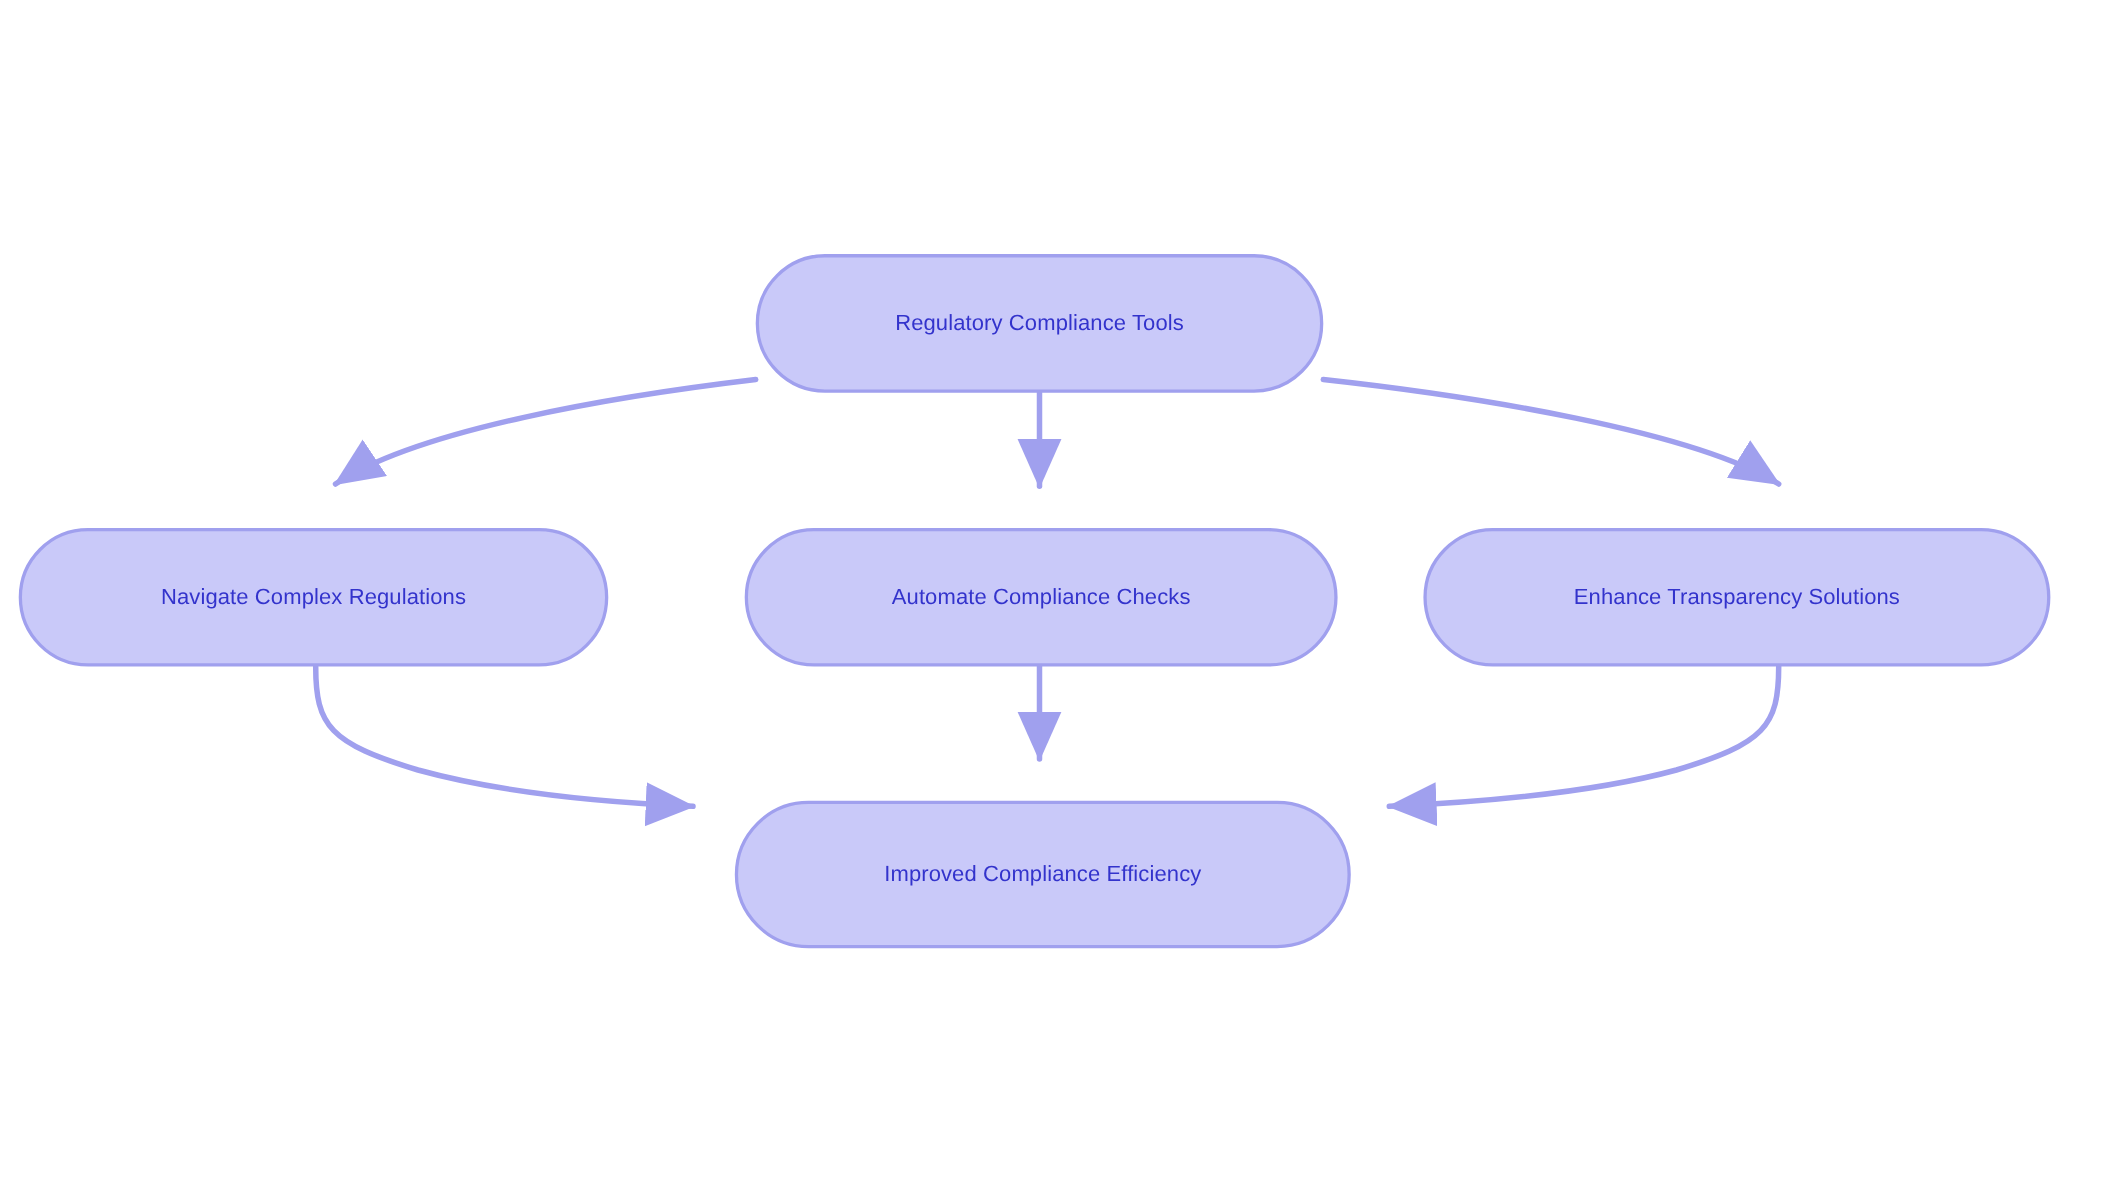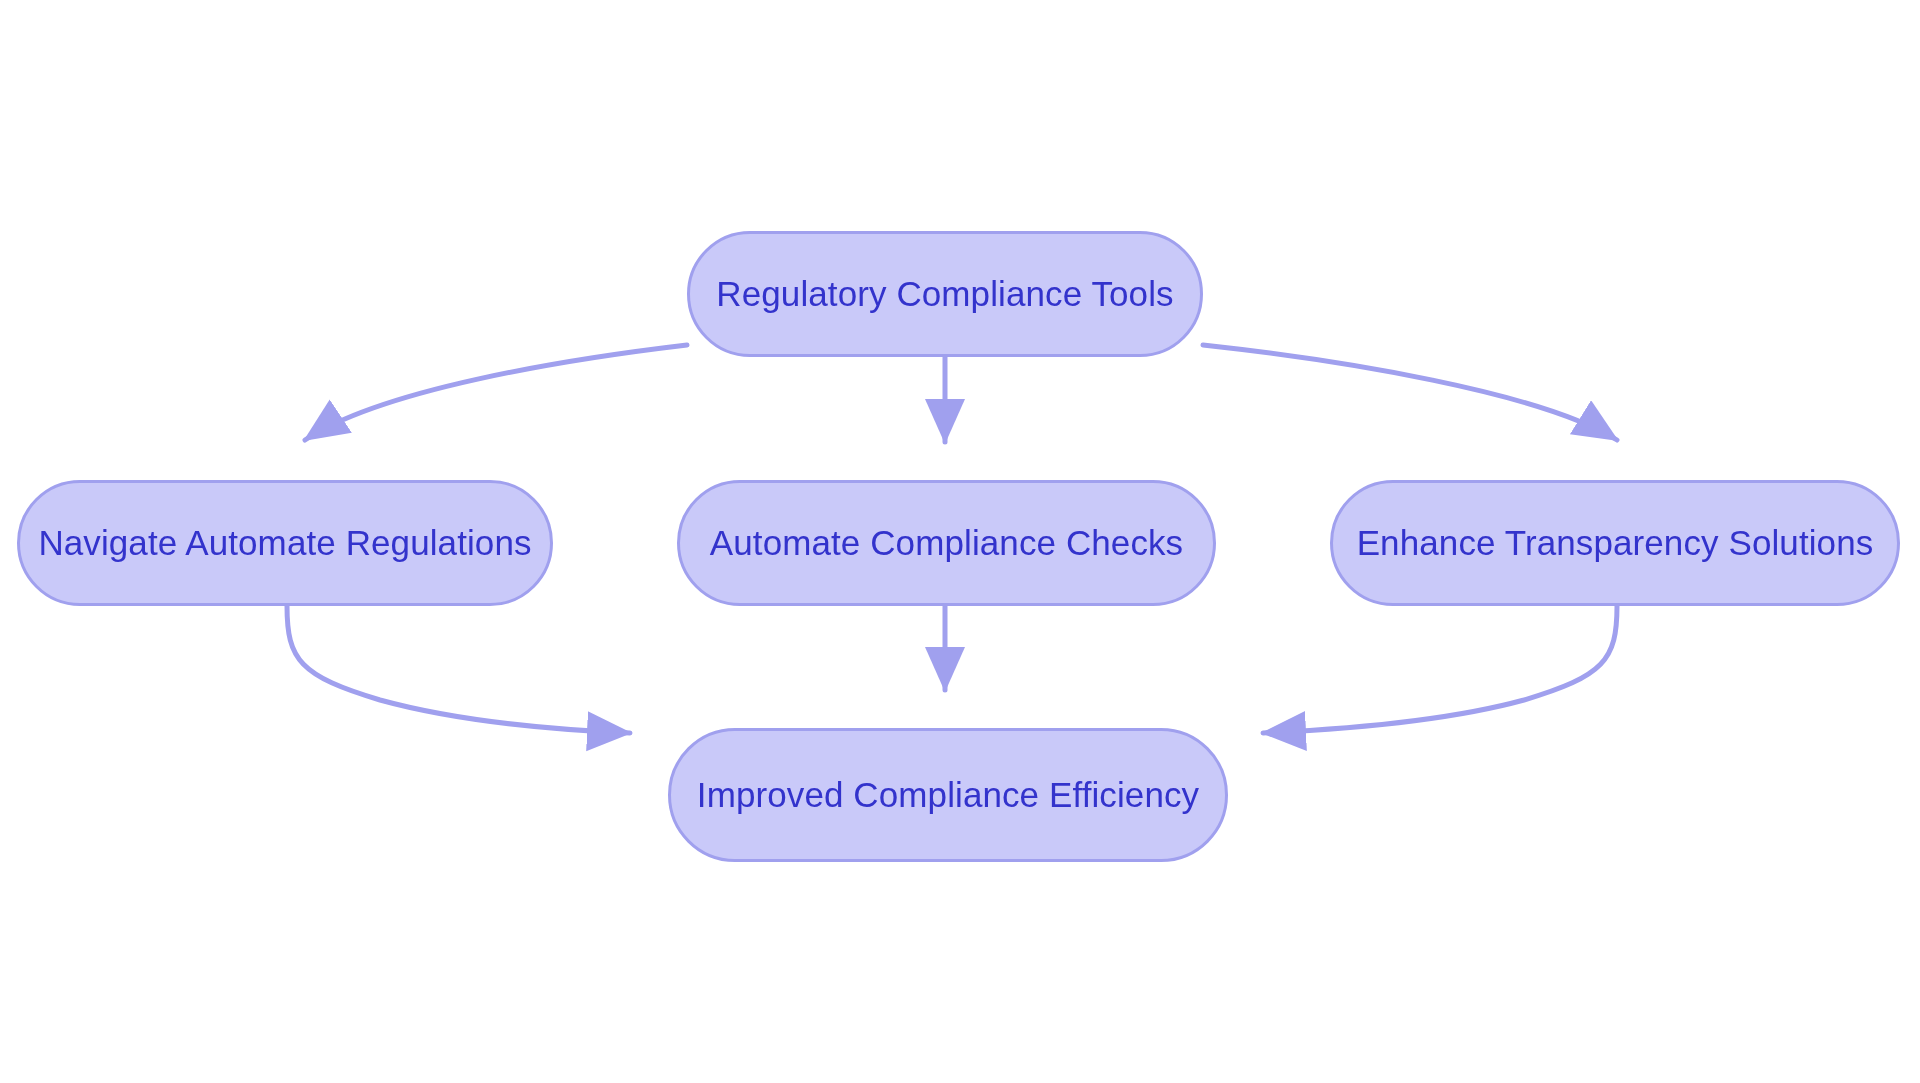--- a/index.html
+++ b/index.html
@@ -33,31 +33,31 @@
     display: flex;
     align-items: center;
     justify-content: center;
     background: #c9c9f9;
     border: 3px solid #a0a0ee;
     border-radius: 999px;
     z-index: 2;
   }
   .flow-node .node-label {
     font-family: "Liberation Sans", sans-serif;
-    font-size: 35px;
+    font-size: 20px;
     line-height: 1.1;
     color: #3333cc;
     white-space: nowrap;
     letter-spacing: 0.1px;
     text-align: center;
   }
   #node-root     { left: 687px;  top: 231px; width: 516px; height: 126px; }
   #node-left     { left: 17px;   top: 480px; width: 536px; height: 126px; }
   #node-middle   { left: 677px;  top: 480px; width: 539px; height: 126px; }
-  #node-right    { left: 1330px; top: 480px; width: 570px; height: 126px; }
+  #node-right    { left: 1294px; top: 480px; width: 570px; height: 126px; }
   #node-bottom   { left: 668px;  top: 728px; width: 560px; height: 134px; }
 </style>
 </head>
 <body>
 
 <div id="diagram-root">
 
   <svg id="edge-layer" viewBox="0 0 1920 1083" width="1920" height="1083" aria-hidden="true">
     <defs>
       <marker id="arrow-head" markerWidth="10" markerHeight="10" refX="8.6" refY="4" orient="auto" markerUnits="strokeWidth">
@@ -76,21 +76,21 @@
     <path d="M 945,606 L 945,690" fill="none" stroke="#a0a0ee" stroke-width="5" stroke-linecap="round" marker-end="url(#arrow-head)"></path>
 
     <path d="M 1617,606 C 1617,660 1604,676 1524,700 C 1440,723 1330,730 1263,733" fill="none" stroke="#a0a0ee" stroke-width="5" stroke-linecap="round" marker-end="url(#arrow-head)"></path>
   </svg>
 
   <div id="node-root" class="flow-node">
     <span class="node-label">Regulatory Compliance Tools</span>
   </div>
 
   <div id="node-left" class="flow-node">
-    <span class="node-label">Navigate Automate Regulations</span>
+    <span class="node-label">Navigate Complex Regulations</span>
   </div>
 
   <div id="node-middle" class="flow-node">
     <span class="node-label">Automate Compliance Checks</span>
   </div>
 
   <div id="node-right" class="flow-node">
     <span class="node-label">Enhance Transparency Solutions</span>
   </div>
 

